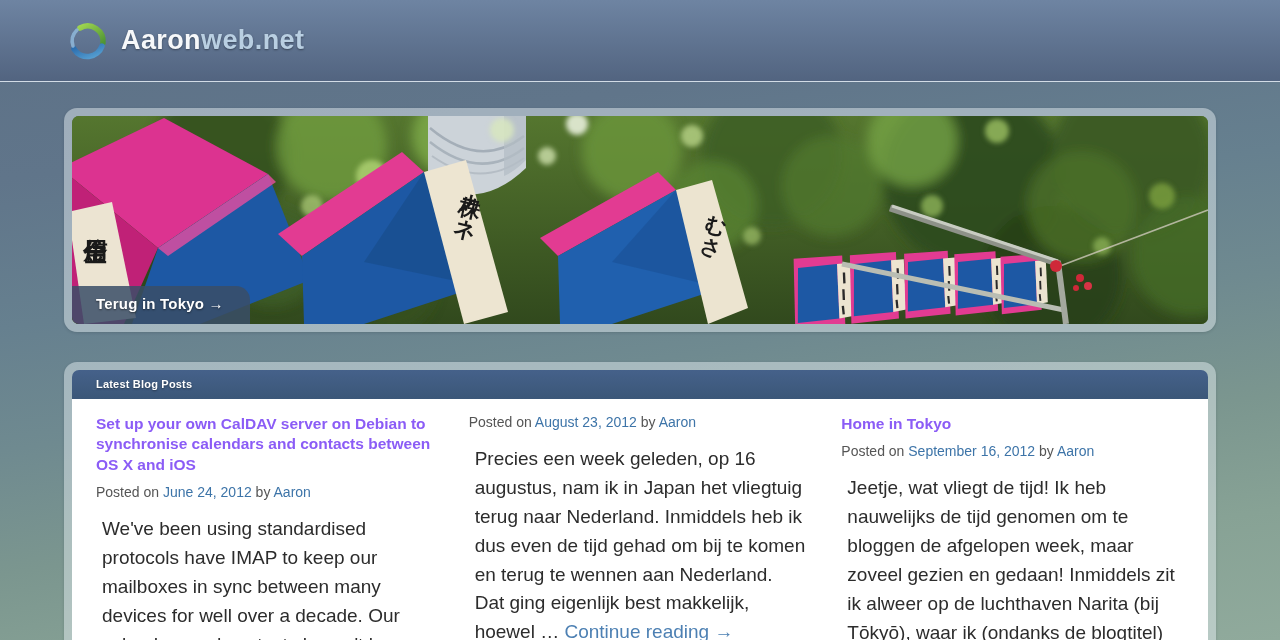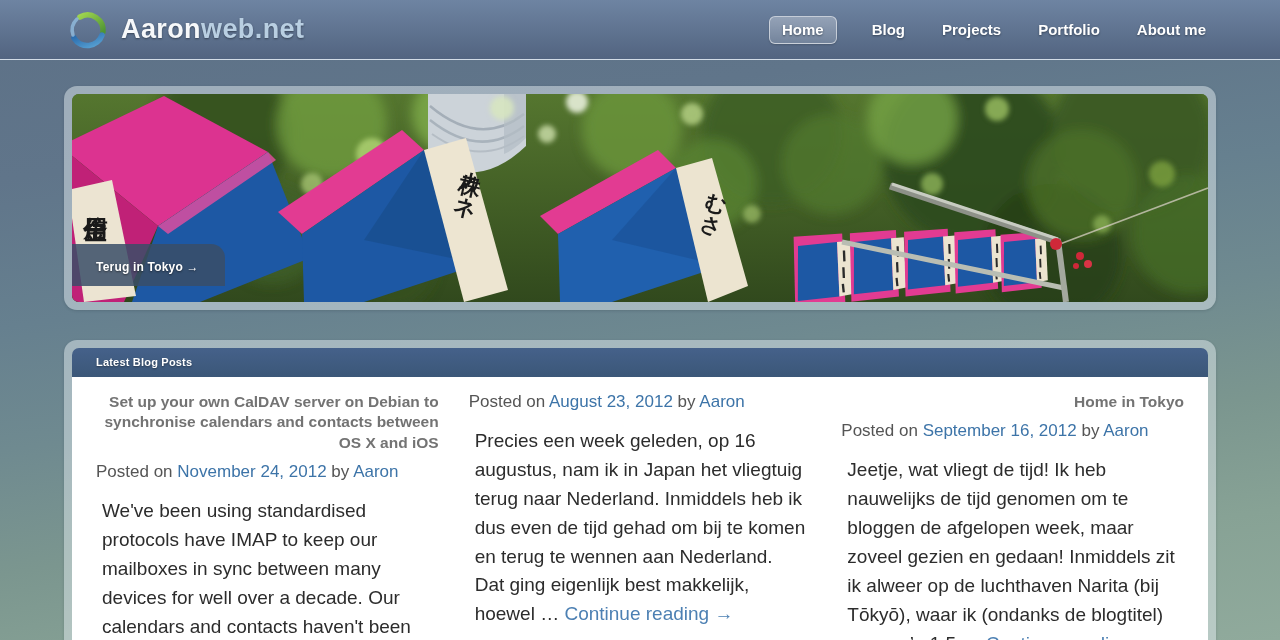--- a/index.html
+++ b/index.html
@@ -7,21 +7,21 @@
   body {
     width:1280px; height:640px; overflow:hidden;
     font-family:"Liberation Sans", sans-serif;
     background: linear-gradient(172deg,
       #5d7187 0%, #60758a 22%, #66808f 40%, #6f8a90 55%,
       #7b968f 70%, #87a295 84%, #90aa9c 100%);
   }
 
   
   .site-header {
-    height:60px; display:flex; align-items:center; justify-content:space-between;
+    height:82px; display:flex; align-items:center; justify-content:space-between;
     padding:0 72px 0 66px;
     background:linear-gradient(#6e84a2,#526480);
     border-bottom:1px solid rgba(235,242,248,0.8);
   }
   .brand { display:flex; align-items:center; gap:11px; cursor:pointer; }
   .brand-text {
     font-size:27px; font-weight:bold; letter-spacing:.4px;
     color:#f6f8fa; text-shadow:0 1px 2px rgba(35,45,58,.65);
   }
   .brand-accent { color:#b9cfe2; }
@@ -40,44 +40,44 @@
   
   .main { padding:26px 64px 0; }
   .panel {
     background:rgba(231,240,244,.47);
     border-radius:13px; padding:8px;
     box-shadow:0 1px 3px rgba(28,40,52,.18);
   }
   .hero-inner { position:relative; border-radius:7px; overflow:hidden; height:208px; background:#47652c; }
   .hero-inner svg { display:block; width:100%; height:208px; }
   .hero-caption {
-    position:absolute; left:0; bottom:16px;
+    position:absolute; left:0; bottom:0;
     background:rgba(57,77,103,.85);
-    color:#fff; font-size:12px; font-weight:bold; text-decoration:none;
-    padding:16px 26px 12px 24px; border-top-right-radius:14px;
+    color:#fff; font-size:15px; font-weight:bold; text-decoration:none;
+    padding:9px 26px 12px 24px; border-top-right-radius:14px;
     text-shadow:0 1px 2px rgba(0,0,0,.5); letter-spacing:.2px;
   }
 
   .blog-panel { margin-top:30px; }
   .blog-inner { border-radius:7px; overflow:hidden; }
   .blog-header { background:linear-gradient(#45618a,#3b5778); padding:8px 24px 9px; }
   .blog-header h2 {
     margin:0; color:#fff; font-size:11px; letter-spacing:.2px;
     text-shadow:0 1px 2px rgba(0,0,0,.4);
   }
   .posts {
     background:#fff; min-height:221px;
     display:grid; grid-template-columns:1fr 1fr 1fr; gap:30px;
     padding:15px 24px 12px;
   }
   .post-title {
     margin:0 0 9px; font-size:15.5px; line-height:1.32;
-    color:#737373; cursor:pointer;text-align:right;
-  }
-  .post-meta { margin:0 0 15px; font-size:17px; color:#555; }
+    color:#8b5cf6; cursor:pointer;
+  }
+  .post-meta { margin:0 0 15px; font-size:14px; color:#555; }
   .post-meta a { color:#3d74a8; text-decoration:none; }
   .post-excerpt { margin:6px; font-size:19px; line-height:1.52; color:#2c2c2c; }
   .continue { color:#4d80b3; text-decoration:none; }
 </style>
 </head>
 <body>
 
 <header class="site-header">
   <div class="brand">
     <svg width="44" height="44" viewBox="0 0 44 44">
@@ -90,27 +90,20 @@
           <stop offset="0" stop-color="#5aa3d4"></stop>
             <stop offset="1" stop-color="#2668ab"></stop>
         </linearGradient>
       </defs>
       <path d="M 14,9 A 15.5,15.5 0 0 1 37,24" fill="none" stroke="url(#lgGreen)" stroke-width="5.5" stroke-linecap="round"></path>
       <path d="M 36,27 A 15.5,15.5 0 0 1 8,30" fill="none" stroke="url(#lgBlue)" stroke-width="5.5" stroke-linecap="round"></path>
       <path d="M 7,27 A 15.5,15.5 0 0 1 11,11" fill="none" stroke="#8fb8da" stroke-width="3.5" stroke-linecap="round" opacity=".85"></path>
     </svg>
     <span class="brand-text"><span>Aaron</span><span class="brand-accent">web.net</span></span>
   </div>
-  <nav class="main-nav">
-    <a href="#" class="nav-item active">Home</a>
-    <a href="#" class="nav-item">Blog</a>
-    <a href="#" class="nav-item">Projects</a>
-    <a href="#" class="nav-item">Portfolio</a>
-    <a href="#" class="nav-item">About me</a>
-  </nav>
 </header>
 
 <main class="main">
 
   <section class="panel hero-panel">
     <div class="hero-inner">
       <svg viewBox="0 0 1136 208" preserveAspectRatio="none">
         <defs>
           <filter id="soft" x="-20%" y="-20%" width="140%" height="140%">
               <feGaussianBlur stdDeviation="6"></feGaussianBlur>
@@ -228,21 +221,21 @@
 
   <section class="panel blog-panel">
     <div class="blog-inner">
       <div class="blog-header">
         <h2>Latest Blog Posts</h2>
       </div>
       <div class="posts">
 
         <article>
           <h3 class="post-title">Set up your own CalDAV server on Debian to synchronise calendars and contacts between OS X and iOS</h3>
-          <p class="post-meta"><span>Posted on</span> <a href="#">November 24, 2012</a> <span>by</span> <a href="#">Aaron</a></p>
+          <p class="post-meta"><span>Posted on</span> <a href="#">June 24, 2012</a> <span>by</span> <a href="#">Aaron</a></p>
           <p class="post-excerpt"><span>We've been using standardised protocols have IMAP to keep our mailboxes in sync between many devices for well over a decade. Our calendars and contacts haven't been as lucky; though there have been proprietary protocols to keep our data centralised …</span> <a href="#" class="continue">Continue reading →</a></p>
         </article>
 
         <article>
           <p class="post-meta"><span>Posted on</span> <a href="#">August 23, 2012</a> <span>by</span> <a href="#">Aaron</a></p>
           <p class="post-excerpt"><span>Precies een week geleden, op 16 augustus, nam ik in Japan het vliegtuig terug naar Nederland. Inmiddels heb ik dus even de tijd gehad om bij te komen en terug te wennen aan Nederland. Dat ging eigenlijk best makkelijk, hoewel …</span> <a href="#" class="continue">Continue reading →</a></p>
         </article>
 
         <article>
           <h3 class="post-title">Home in Tokyo</h3>

